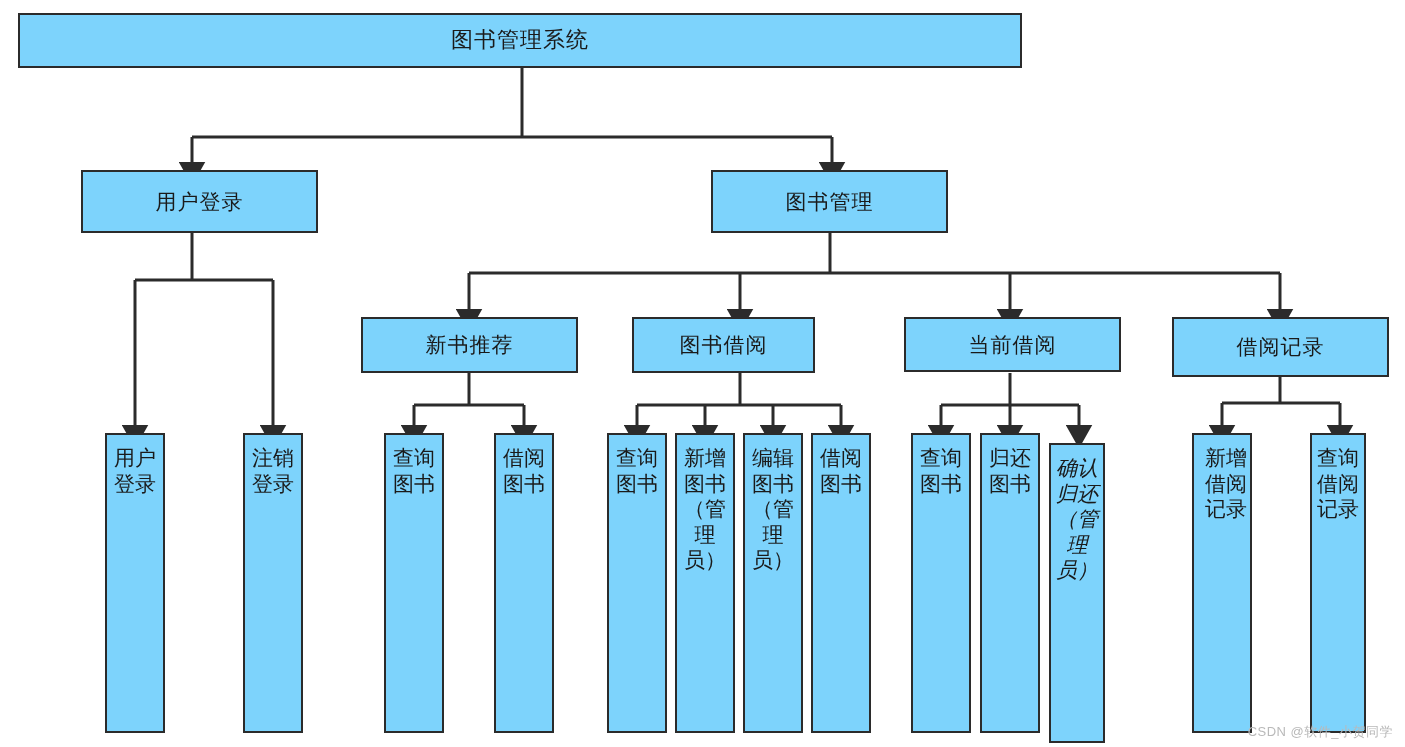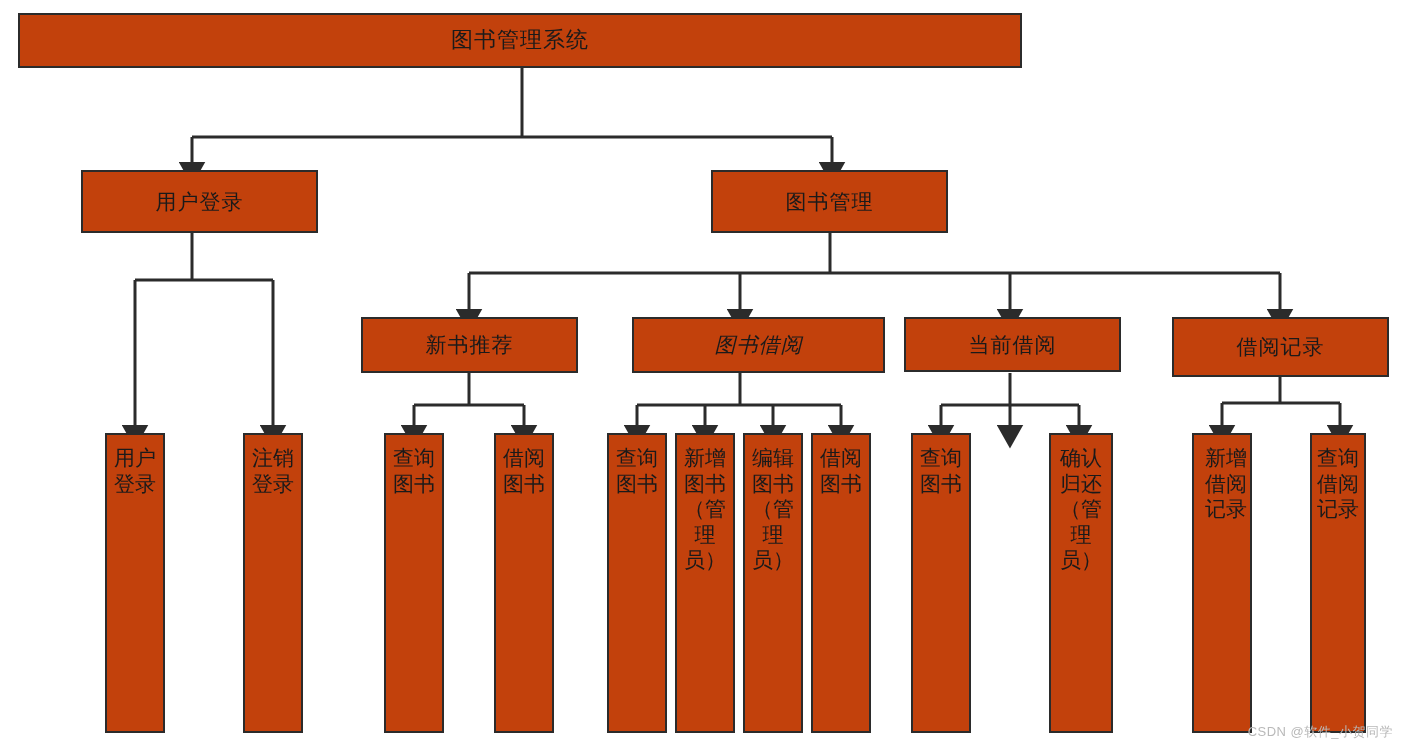--- a/index.html
+++ b/index.html
@@ -21,21 +21,21 @@
   #connector-layer {
     position: absolute;
     left: 0;
     top: 0;
     width: 1405px;
     height: 747px;
   }
   .node {
     position: absolute;
     box-sizing: border-box;
-    background: #c2410c;
+    background: #7dd3fc;
     border: 2px solid #2b2b2b;
     display: flex;
     align-items: center;
     justify-content: center;
     color: #1a1a1a;
     z-index: 2;
   }
   .node-h {
     font-size: 21px;
     letter-spacing: 1px;
@@ -132,21 +132,21 @@
   <div class="node node-h" style="left:81px; top:170px; width:237px; height:63px;">
     <span>用户登录</span>
   </div>
   <div class="node node-h" style="left:711px; top:170px; width:237px; height:63px;justify-content:center;">
     <span>图书管理</span>
   </div>
 
   <div class="node node-h" style="left:361px; top:317px; width:217px; height:56px;">
     <span>新书推荐</span>
   </div>
-  <div class="node node-h" style="left:632px; top:317px; width:253px; height:56px;font-style:italic;">
+  <div class="node node-h" style="left:632px; top:317px; width:183px; height:56px;">
     <span>图书借阅</span>
   </div>
   <div class="node node-h" style="left:904px; top:317px; width:217px; height:55px;text-align:center;">
     <span>当前借阅</span>
   </div>
   <div class="node node-h" style="left:1172px; top:317px; width:217px; height:60px;">
     <span>借阅记录</span>
   </div>
 
   <div class="node node-v" style="left:105px; top:433px; width:60px; height:300px;">
@@ -172,21 +172,24 @@
   <div class="node node-v" style="left:743px; top:433px; width:60px; height:300px;">
     <span class="vlabel">编辑图书（管理员）</span>
   </div>
   <div class="node node-v" style="left:811px; top:433px; width:60px; height:300px;">
     <span class="vlabel">借阅图书</span>
   </div>
 
   <div class="node node-v" style="left:911px; top:433px; width:60px; height:300px;">
     <span class="vlabel">查询图书</span>
   </div>
-  <div class="node node-v" style="left:1049px; top:433px; width:64px; height:300px;">
+  <div class="node node-v" style="left:980px; top:433px; width:60px; height:300px;">
+    <span class="vlabel">归还图书</span>
+  </div>
+  <div class="node node-v" style="left:1049px; top:443px; width:56px; height:300px;font-style:italic;">
     <span class="vlabel">确认归还（管理员）</span>
   </div>
 
   <div class="node node-v" style="left:1192px; top:433px; width:60px; height:300px;padding-left:8px;">
     <span class="vlabel">新增借阅记录</span>
   </div>
   <div class="node node-v" style="left:1310px; top:433px; width:56px; height:300px;">
     <span class="vlabel">查询借阅记录</span>
   </div>
 

